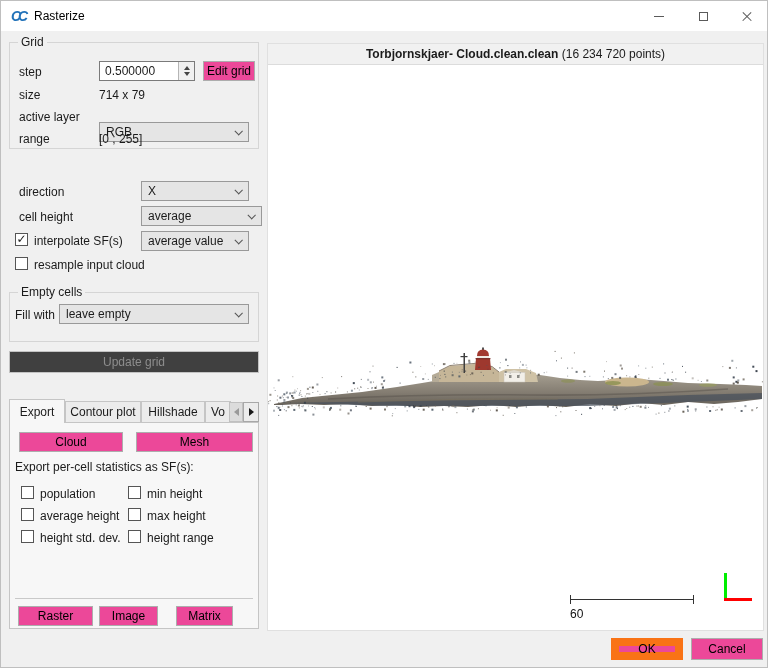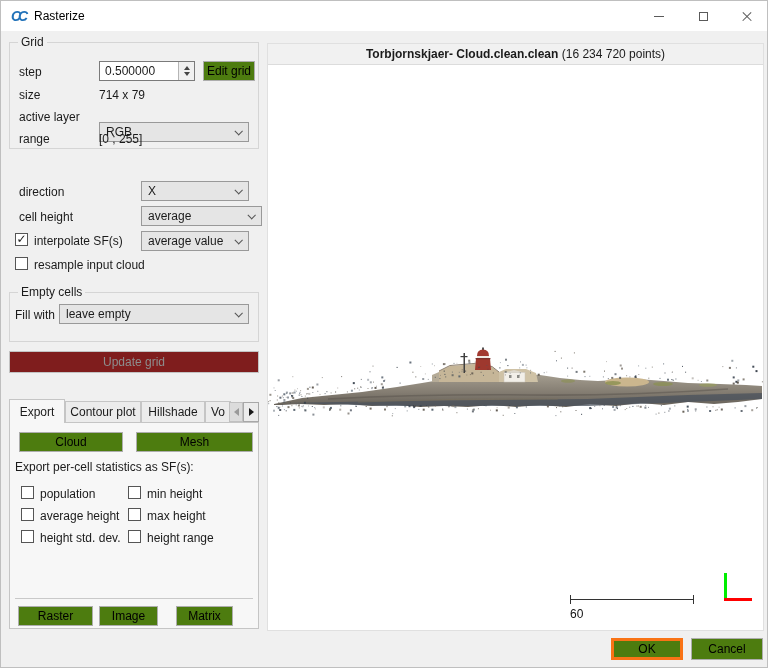--- a/index.html
+++ b/index.html
@@ -25,23 +25,23 @@
   .lbl { position:absolute; white-space:nowrap;text-align:right; }
   .val { position:absolute; white-space:nowrap; }
 
   
   .combo { position:absolute; height:20px; background:#e5e5e5; border:1px solid #999; display:flex; align-items:center; padding-left:6px; }
   .combo .chev { position:absolute; right:7px; top:6px; width:6px; height:6px; border-right:1.3px solid #555; border-bottom:1.3px solid #555; transform:rotate(45deg) translateY(-1px); }
   .spin { position:absolute; height:20px; background:#fff; border:1px solid #7a7a7a; display:flex; align-items:center; padding-left:5px; }
   .spin-btns { position:absolute; right:0; top:0; width:16px; height:18px; border-left:1px solid #b5b5b5; background:#f0f0f0; }
   .tri-up { position:absolute; left:4.5px; top:4px; width:0; height:0; border-left:3.5px solid transparent; border-right:3.5px solid transparent; border-bottom:4px solid #444; }
   .tri-dn { position:absolute; left:4.5px; bottom:4px; width:0; height:0; border-left:3.5px solid transparent; border-right:3.5px solid transparent; border-top:4px solid #444; }
-  .btn { position:absolute; background:#4d7c0f; border:1px solid #adadad; display:flex; align-items:center; justify-content:center; font-size:12px; color:#000; }
-  .btn-disabled { background:#7f1d1d; border:1px solid #c3c3c3; color:#8d8d8d; }
-  .btn-default { border:3px solid #f97316; }
+  .btn { position:absolute; background:#ec4899; border:1px solid #adadad; display:flex; align-items:center; justify-content:center; font-size:12px; color:#000; }
+  .btn-disabled { background:#404040; border:1px solid #c3c3c3; color:#8d8d8d; }
+  .btn-default { border:8px solid #f97316; }
   .cb { position:absolute; width:13px; height:13px; background:#fff; border:1px solid #555; font-size:12px; line-height:11px; text-align:center; color:#1a1a1a; }
 
   
   .tab { position:absolute; height:21px; top:400px; background:#ececec; border:1px solid #c5c5c5; border-bottom:none; display:flex; align-items:center; justify-content:center; overflow:hidden; }
   .tab-active { top:398px; height:24px; background:#f7f7f7; z-index:3; }
   .tab-scroll { position:absolute; top:401px; height:20px; display:flex; align-items:center; justify-content:center; z-index:4; }
   .arr-l { width:0;height:0;border-top:4px solid transparent;border-bottom:4px solid transparent;border-right:5px solid #9a9a9a; }
   .arr-r { width:0;height:0;border-top:4px solid transparent;border-bottom:4px solid transparent;border-left:5px solid #1a1a1a; }
   .tabpane { position:absolute; left:8px; top:421px; width:250px; height:207px; background:#f7f7f7; border:1px solid #c5c5c5; }
 

